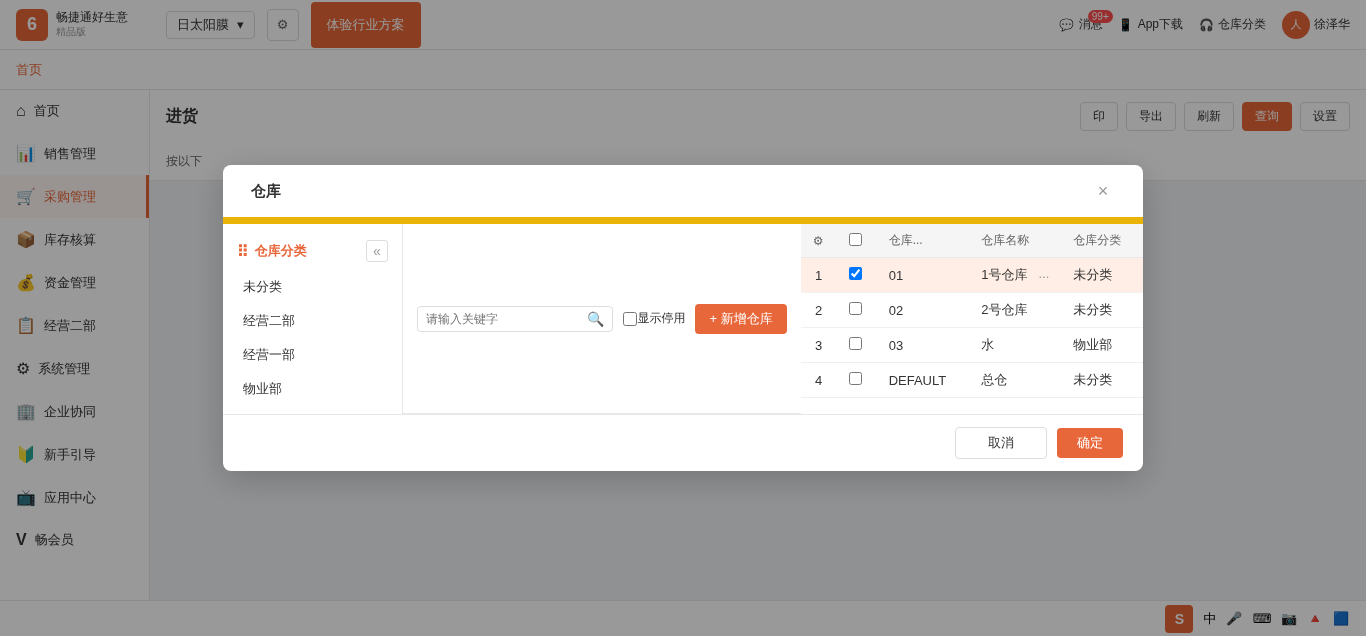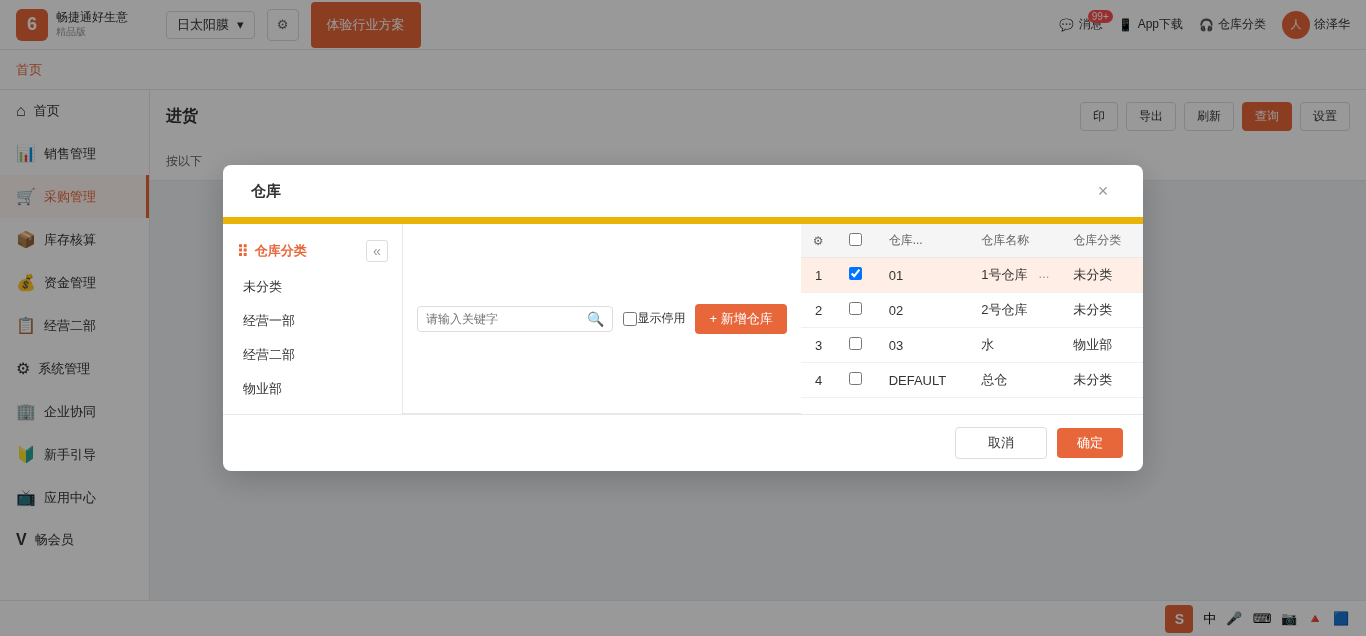--- a/index.html
+++ b/index.html
@@ -433,22 +433,22 @@
 
       <div class="category-panel">
         <div class="cat-header">
           <div class="cat-title">
             <span class="cat-dots">⠿</span>
             <span>仓库分类</span>
           </div>
           <div class="collapse-btn">«</div>
         </div>
         <div class="cat-item">未分类</div>
+        <div class="cat-item">经营二部</div>
         <div class="cat-item">经营一部</div>
-        <div class="cat-item">经营二部</div>
         <div class="cat-item">物业部</div>
       </div>
 
       <div class="table-panel">
 
         <div class="table-toolbar">
           <div class="search-input-wrap">
             <input type="text" placeholder="请输入关键字" style="">
             <span class="search-icon">🔍</span>
           </div>

